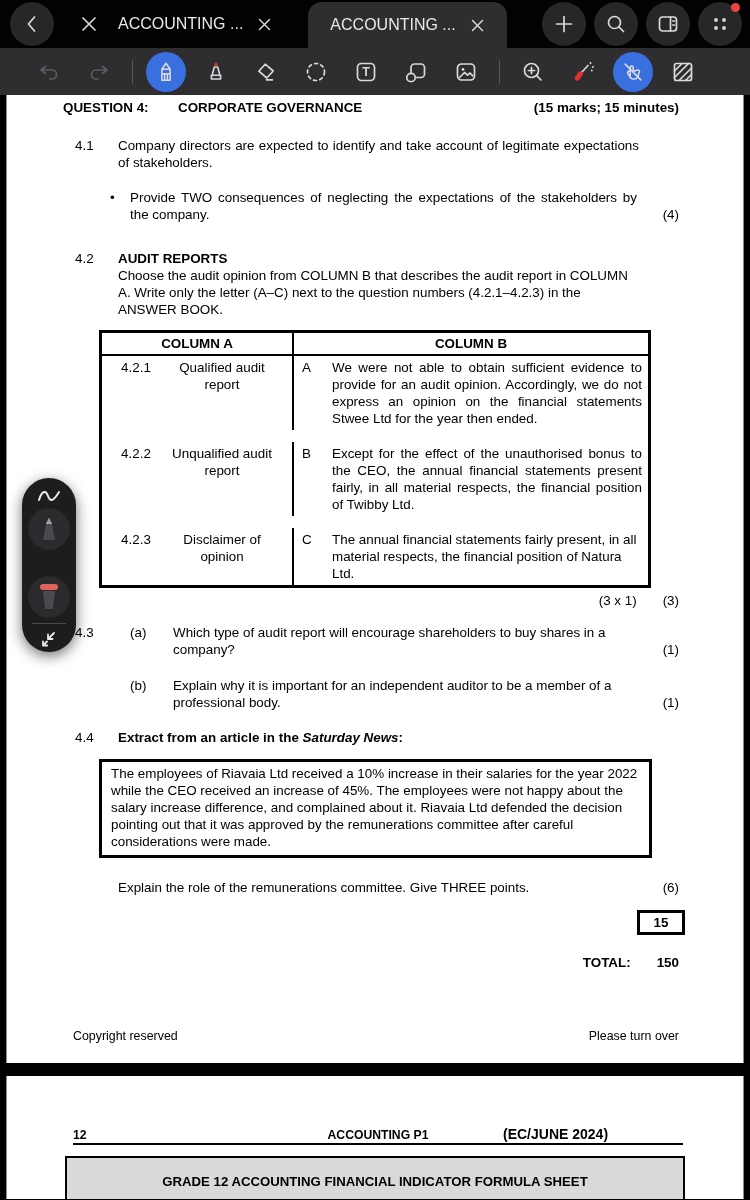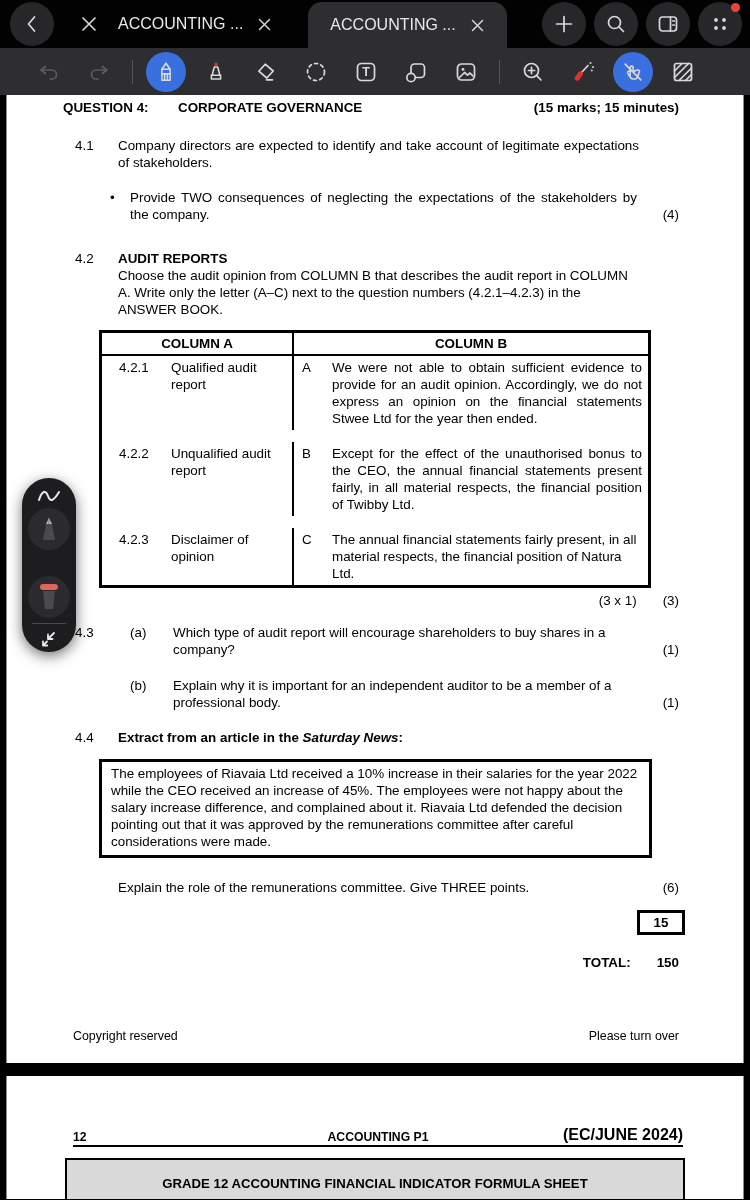--- a/index.html
+++ b/index.html
@@ -45,40 +45,40 @@
   .bdot { width:24px; flex:none; padding-left:4px; }
   .btext { flex:1; margin-right:42px; }
   .bold { font-weight:bold; }
   .ital { font-style:italic; font-weight:bold; }
 
   .audit-table { margin:12px 0 0 36px; width:552px; border:3px solid #000; }
   .at-head { display:flex; border-bottom:2px solid #000; font-weight:bold; }
   .at-head .ca { width:192px; border-right:2px solid #000; text-align:center; padding:2px 16px; }
   .at-head .cb { flex:1; text-align:center; padding:2px 0; }
   .at-row { display:flex; }
-  .at-a { width:192px; border-right:2px solid #000; display:flex; padding:3px 0 3px 17px; }
+  .at-a { width:192px; border-right:2px solid #000; display:flex; padding:3px 0 3px 8px;text-align:center; }
   .at-a .n { width:52px; flex:none; }
   .at-a .lbl { flex:1; padding-right:10px; }
   .at-b { flex:1; display:flex; padding:3px 6px 3px 8px; }
   .at-b .lt { width:30px; flex:none; }
   .at-b .ds { flex:1; }
   .at-row.pad { padding-bottom:12px; }
   .calc-row { display:flex; justify-content:flex-end; gap:26px; margin-top:4px; }
 
   .extract-box { margin:13px 0 0 36px; width:553px; border:3px solid #000; padding:3px 9px 5px 9px; }
   .score-box { margin:14px -6px 0 auto; width:48px; border:3px solid #000; text-align:center; font-weight:bold; padding:1px 0; }
   .total-row { display:flex; justify-content:flex-end; gap:26px; font-weight:bold; margin-top:19px; }
   .footer-row { display:flex; justify-content:space-between; margin-top:57px; font-size:12.4px; }
   .footer-row .fl { margin-left:10px; }
 
   
   .p2-head { display:flex; align-items:flex-end; margin:50px 60px 0 66px; border-bottom:2px solid #000; font-weight:bold; font-size:12.2px; padding-bottom:1px; }
   .p2-head .pn { width:180px; }
   .p2-head .pc { flex:1; text-align:center; }
-  .p2-head .pr { width:180px; text-align:right; font-size:16px; }
+  .p2-head .pr { width:180px; text-align:left; font-size:14px; }
   .formula-table { margin:11px 58px 0 58px; border:2px solid #000; }
   .ft-title { background:#d9d9d9; border-bottom:2px solid #000; text-align:center; font-weight:bold; font-size:13.2px; padding:16px 0; color:#000; }
   .ft-body { display:flex; height:40px; }
   .ft-col { position:relative; }
   .ft-col.l { width:330px; border-right:2px solid #000; }
   .ft-col.r { flex:1; }
 
   
   .palette { position:absolute; left:22px; top:478px; width:54px; height:174px; background:#1d1d1f; border-radius:27px; box-shadow:0 4px 14px rgba(0,0,0,.55); display:flex; flex-direction:column; align-items:center; }
   .pal-circ { width:42px; height:42px; border-radius:50%; background:#2b2b2d; display:flex; align-items:center; justify-content:center; flex:none; }

